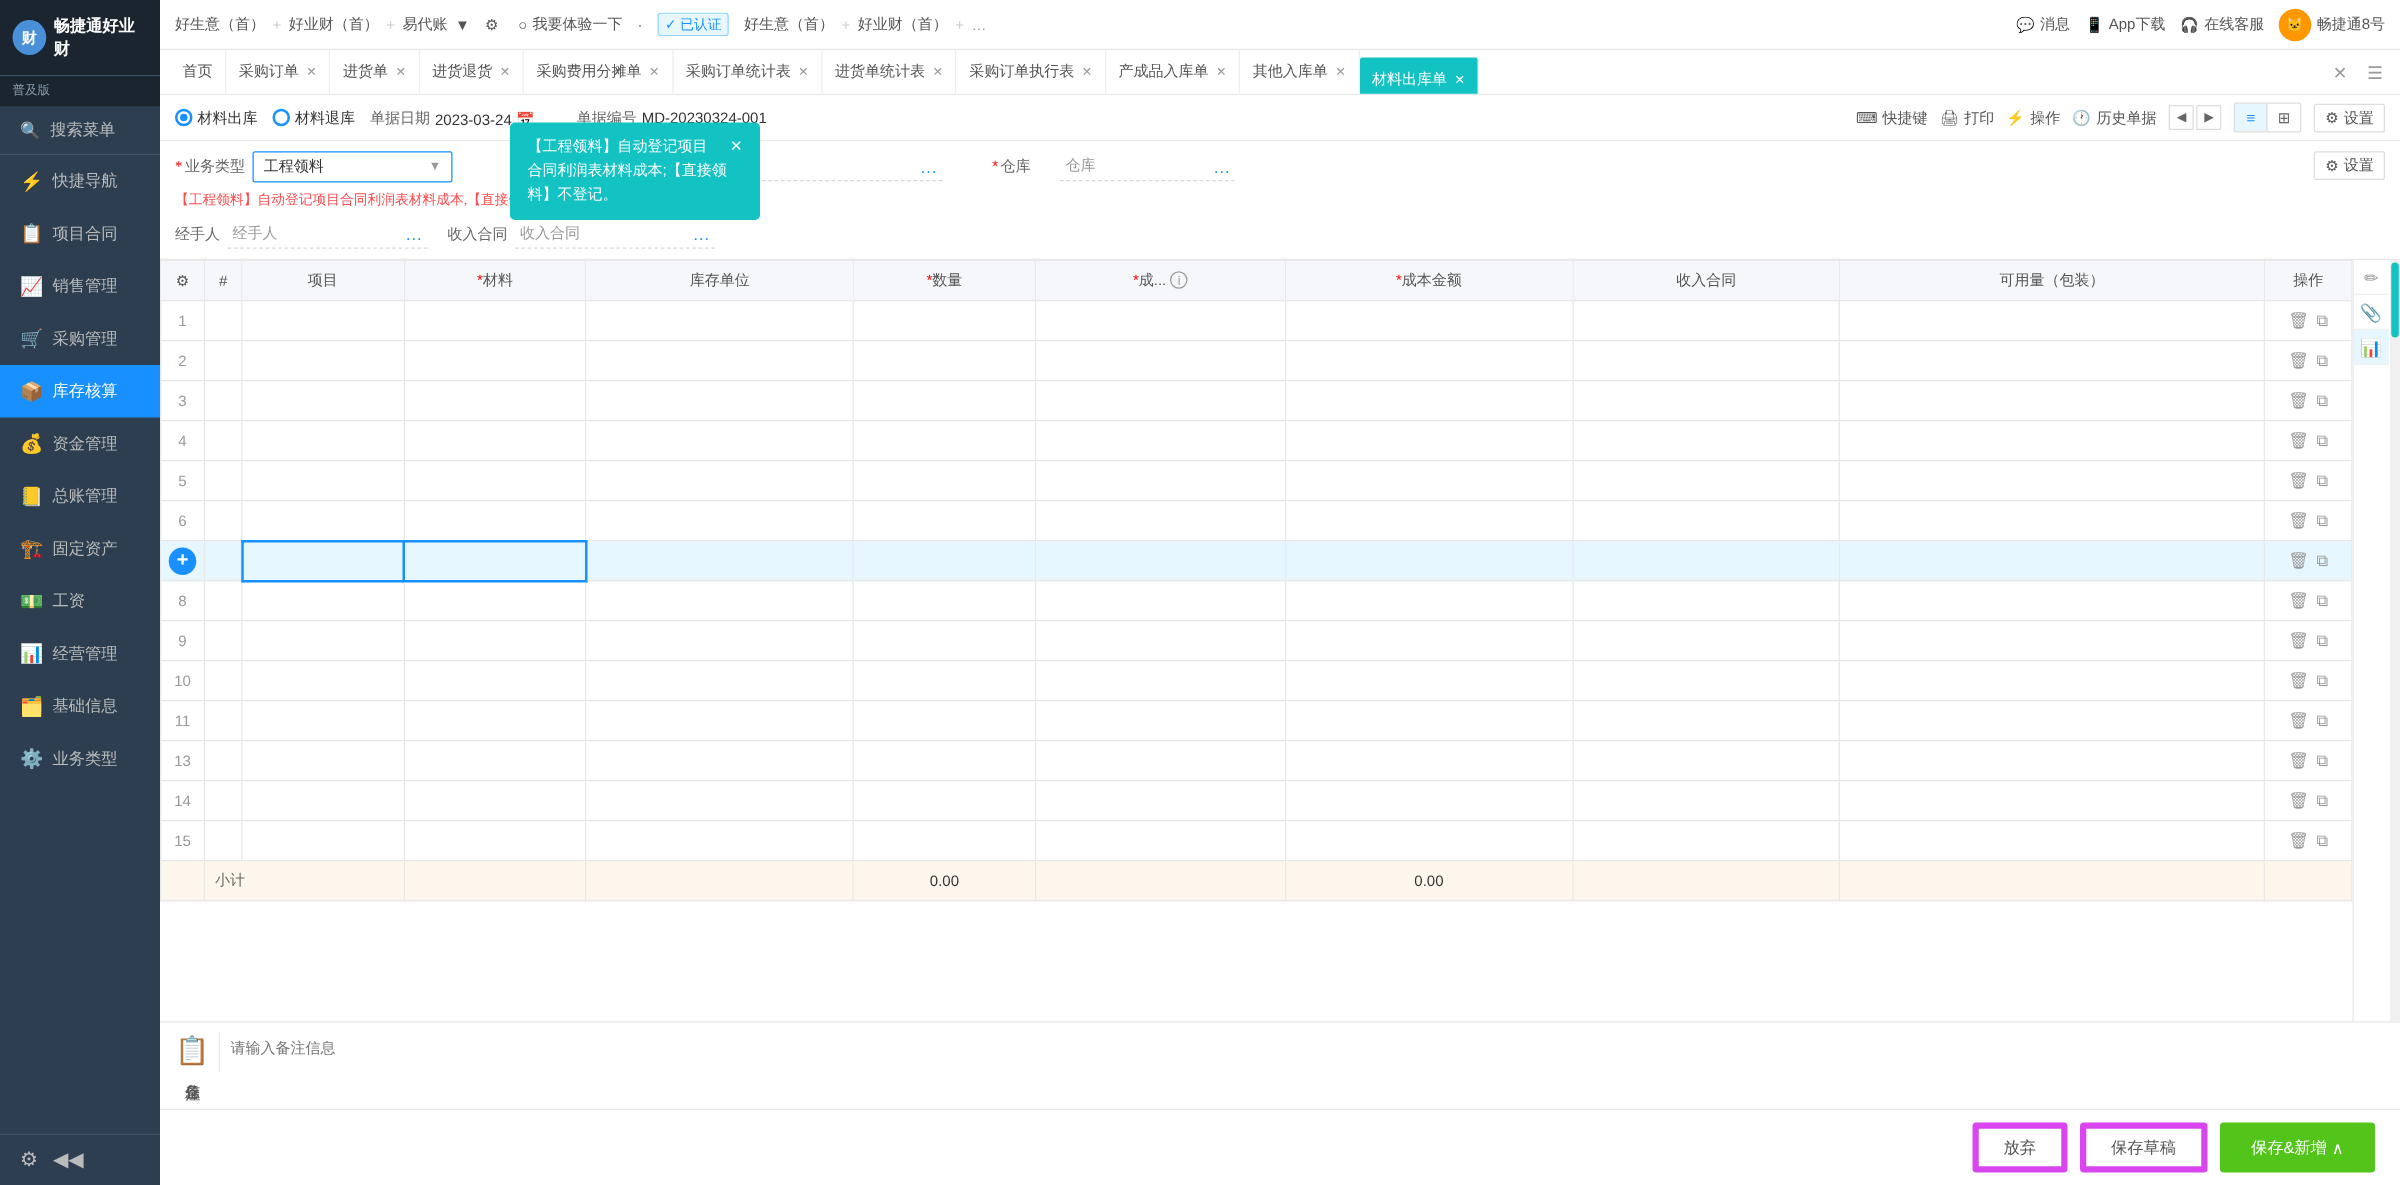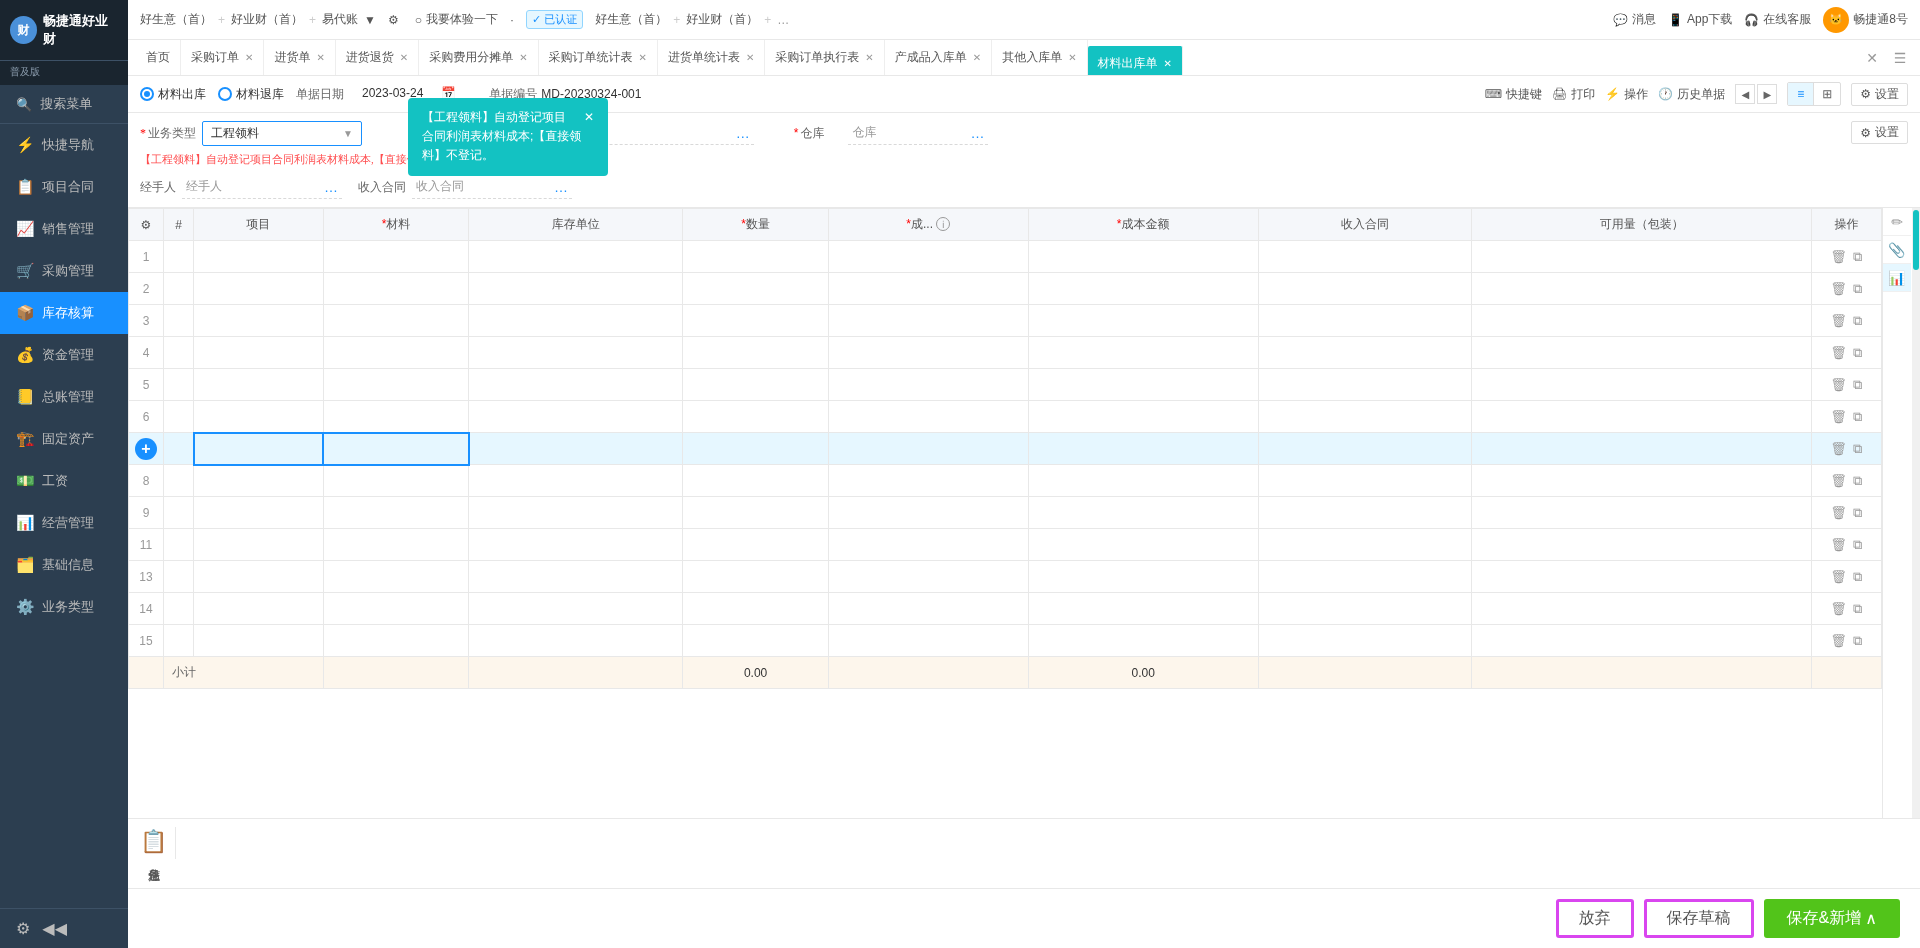--- a/index.html
+++ b/index.html
@@ -44,21 +44,21 @@
     
     .content { flex: 1; display: flex; flex-direction: column; overflow: hidden; background: #404040; }
     .content-inner { flex: 1; display: flex; flex-direction: column; overflow: hidden; background: #fff; margin: 0; }
 
     
     .toolbar { display: flex; align-items: center; padding: 6px 12px; border-bottom: 1px solid #e8e8e8; background: #fff; flex-shrink: 0; gap: 12px; }
     .radio-group { display: flex; align-items: center; gap: 12px; }
     .radio-item { display: flex; align-items: center; gap: 4px; cursor: pointer; }
     .radio-dot { width: 14px; height: 14px; border-radius: 50%; border: 2px solid #1890ff; display: flex; align-items: center; justify-content: center; }
     .radio-dot.checked::after { content: ''; width: 6px; height: 6px; border-radius: 50%; background: #1890ff; }
-    .toolbar-date { display: flex; align-items: flex-start; gap: 18px; color: #333; }
+    .toolbar-date { display: flex; align-items: flex-end; gap: 4px; color: #333; }
     .toolbar-date-label { color: #666; }
     .toolbar-date-val { color: #333; font-weight: 500; }
     .toolbar-date-icon { color: #1890ff; cursor: pointer; }
     .toolbar-id { display: flex; align-items: center; gap: 4px; color: #333; margin-left: 21px; }
     .toolbar-right { margin-left: auto; display: flex; align-items: center; gap: 10px; }
     .toolbar-right-btn { display: flex; align-items: center; gap: 4px; color: #555; cursor: pointer; font-size: 12px; }
     .toolbar-nav { display: flex; align-items: center; gap: 2px; }
     .toolbar-nav-btn { width: 20px; height: 20px; border: 1px solid #ddd; display: flex; align-items: center; justify-content: center; cursor: pointer; font-size: 10px; color: #666; }
     .view-btns { display: flex; align-items: center; border: 1px solid #ddd; border-radius: 2px; overflow: hidden; }
     .view-btn { width: 26px; height: 22px; display: flex; align-items: center; justify-content: center; cursor: pointer; font-size: 12px; color: #666; border-right: 1px solid #ddd; }
@@ -94,21 +94,21 @@
     .subtotal-row td { background: #fdf6ec; font-weight: 500; }
     .subtotal-row .label { text-align: left; padding-left: 8px; color: #666; }
 
     
     .note-area { border-top: 1px solid #e8e8e8; padding: 8px 12px; background: #fff; display: flex; align-items: flex-start; gap: 8px; flex-shrink: 0; min-height: 70px; }
     .note-icon { color: #13c2c2; font-size: 22px; margin-top: 2px; }
     .note-input { flex: 1; border: none; outline: none; font-size: 12px; color: #999; padding: 4px 0; resize: none; min-height: 40px; }
 
     
     .bottom-bar { background: #fff; border-top: 1px solid #e8e8e8; padding: 10px 20px; display: flex; align-items: center; justify-content: flex-end; gap: 10px; flex-shrink: 0; }
-    .btn { padding: 6px 20px; border-radius: 3px; font-size: 16px; cursor: pointer; border: 3px solid #d946ef; background: #fff; color: #555; }
+    .btn { padding: 6px 20px; border-radius: 3px; font-size: 13px; cursor: pointer; border: 5px solid #d946ef; background: #fff; color: #555; }
     .btn-success { background: #52c41a; color: #fff; border-color: #52c41a; display: flex; align-items: center; gap: 4px; }
     .right-tool-item { width: 28px; height: 28px; display: flex; align-items: center; justify-content: center; cursor: pointer; color: #999; font-size: 14px; border-bottom: 1px solid #f0f0f0; }
     .right-tool-item.active { color: #1890ff; background: #e6f7ff; }
 
     
     .right-scroll { width: 8px; background: #f0f0f0; display: flex; flex-direction: column; flex-shrink: 0; }
     .scroll-thumb { background: #13c2c2; width: 6px; height: 60px; margin: 2px auto; border-radius: 3px; }
 
     .info-icon { display: inline-flex; align-items: center; justify-content: center; width: 14px; height: 14px; border-radius: 50%; border: 1px solid #999; color: #999; font-size: 10px; cursor: pointer; }
     
@@ -570,20 +570,38 @@
                   <td></td>
                   <td></td>
                   <td>
                     <div class="action-icons">
                       <span class="action-icon">🗑</span>
                       <span class="action-icon">⧉</span>
                     </div>
                   </td>
                 </tr>
               <tr>
+                  <td class="row-num">10</td>
+                  <td></td>
+                  <td></td>
+                  <td></td>
+                  <td></td>
+                  <td></td>
+                  <td></td>
+                  <td></td>
+                  <td></td>
+                  <td></td>
+                  <td>
+                    <div class="action-icons">
+                      <span class="action-icon">🗑</span>
+                      <span class="action-icon">⧉</span>
+                    </div>
+                  </td>
+                </tr>
+              <tr>
                   <td class="row-num">11</td>
                   <td></td>
                   <td></td>
                   <td></td>
                   <td></td>
                   <td></td>
                   <td></td>
                   <td></td>
                   <td></td>
                   <td></td>
@@ -673,20 +691,21 @@
         <div class="right-scroll">
           <div class="scroll-thumb"></div>
         </div>
       </div>
 
       <div class="note-area">
         <div style="display:flex;flex-direction:column;align-items:center;gap:4px;padding-right:8px;border-right:1px solid #e8e8e8;">
           <span class="note-icon">📋</span>
           <span style="color:#555;font-size:12px;writing-mode:vertical-rl;">备注信息</span>
         </div>
+        <textarea class="note-input" placeholder="请输入备注信息" style=""></textarea>
       </div>
 
       <div class="bottom-bar">
         <button class="btn">放弃</button>
         <button class="btn">保存草稿</button>
         <button class="btn btn-success">
           <span>保存&amp;新增</span>
           <span>∧</span>
         </button>
       </div>

